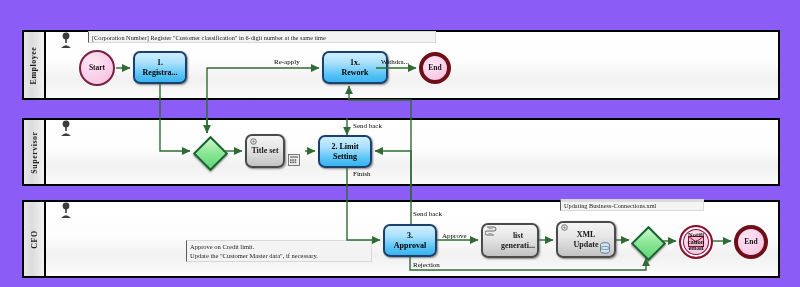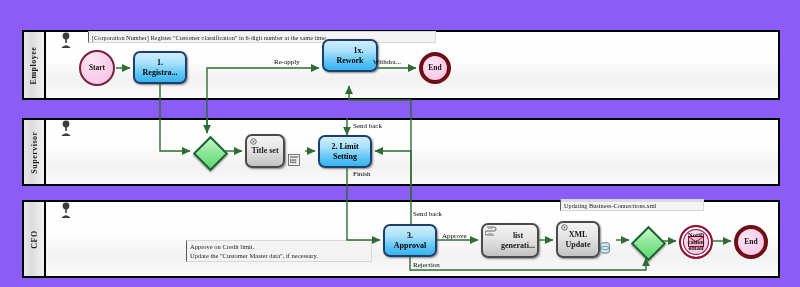--- a/index.html
+++ b/index.html
@@ -169,31 +169,31 @@
 
   <div class="node event start" style="left:79px; top:50px; width:36px; height:36px;">
     <span>Start</span>
   </div>
 
   <div class="node task" style="left:133px; top:51px; width:54px; height:33px;">
     <span class="task-label" style="white-space:pre-line;">1.
 Registra...</span>
   </div>
 
-  <div class="node task" style="left:322px; top:39px; width:56px; height:33px;text-align:right;">
+  <div class="node task" style="left:322px; top:51px; width:66px; height:33px;">
     <span class="task-label" style="white-space:pre-line;">1x.
 Rework</span>
   </div>
 
   <div class="node event end" style="left:419px; top:52px; width:32px; height:32px;">
     <span>End</span>
   </div>
 
   <div class="flow-label" style="left:274px; top:58px;">Re-apply</div>
-  <div class="flow-label" style="left:373px; top:58px;">Withdra...</div>
+  <div class="flow-label" style="left:381px; top:58px;">Withdra...</div>
 
   <div class="lane" style="left:22px; top:118px; width:758px; height:68px;">
     <div class="lane-header">
       <span class="lane-title">Supervisor</span>
     </div>
   </div>
   <svg class="icon-sm" style="left:60px; top:120px;" width="12" height="17" viewBox="0 0 12 17">
     <circle cx="6" cy="4" r="3.4" fill="#3c3c3c"></circle>
     <rect x="5.2" y="7" width="1.6" height="4" fill="#3c3c3c"></rect>
     <path d="M1.2 16 Q6 10.5 10.8 16 Z" fill="#3c3c3c"></path>
@@ -253,21 +253,21 @@
   <div class="node task gray" style="left:481px; top:223px; width:58px; height:35px;align-items:flex-end;">
     <span class="task-label" style="white-space:pre-line;">list
 generati...</span>
   </div>
   <svg class="icon-sm" style="left:485px; top:225px;" width="13" height="13" viewBox="0 0 13 13">
     <path d="M2 2 h7 a2 2 0 0 1 0 4 h-7 a2 2 0 0 0 0 4 h7" fill="#ededed" stroke="#5a5a5a" stroke-width="0.9"></path>
     <line x1="3.4" y1="3.6" x2="7.4" y2="3.6" stroke="#8a8a8a" stroke-width="0.7"></line>
     <line x1="3.4" y1="8.6" x2="7.4" y2="8.6" stroke="#8a8a8a" stroke-width="0.7"></line>
   </svg>
 
-  <div class="node task gray" style="left:556px; top:221px; width:44px; height:37px;">
+  <div class="node task gray" style="left:556px; top:221px; width:60px; height:37px;">
     <span class="task-label" style="white-space:pre-line;">XML
 Update</span>
   </div>
   <svg class="icon-sm" style="left:560px; top:223px;" width="9" height="9" viewBox="0 0 10 10">
     <circle cx="5" cy="5" r="3.1" fill="none" stroke="#6a6a6a" stroke-width="1.1"></circle>
     <circle cx="5" cy="5" r="1.1" fill="#6a6a6a"></circle>
   </svg>
   <svg class="icon-sm" style="left:599px; top:242px;" width="12" height="13" viewBox="0 0 12 13">
     <ellipse cx="6" cy="2.4" rx="4.4" ry="1.8" fill="#cfe7f2" stroke="#4a6a7a" stroke-width="0.8"></ellipse>
     <path d="M1.6 2.4 v7 a4.4 1.8 0 0 0 8.8 0 v-7" fill="#cfe7f2" stroke="#4a6a7a" stroke-width="0.8"></path>

